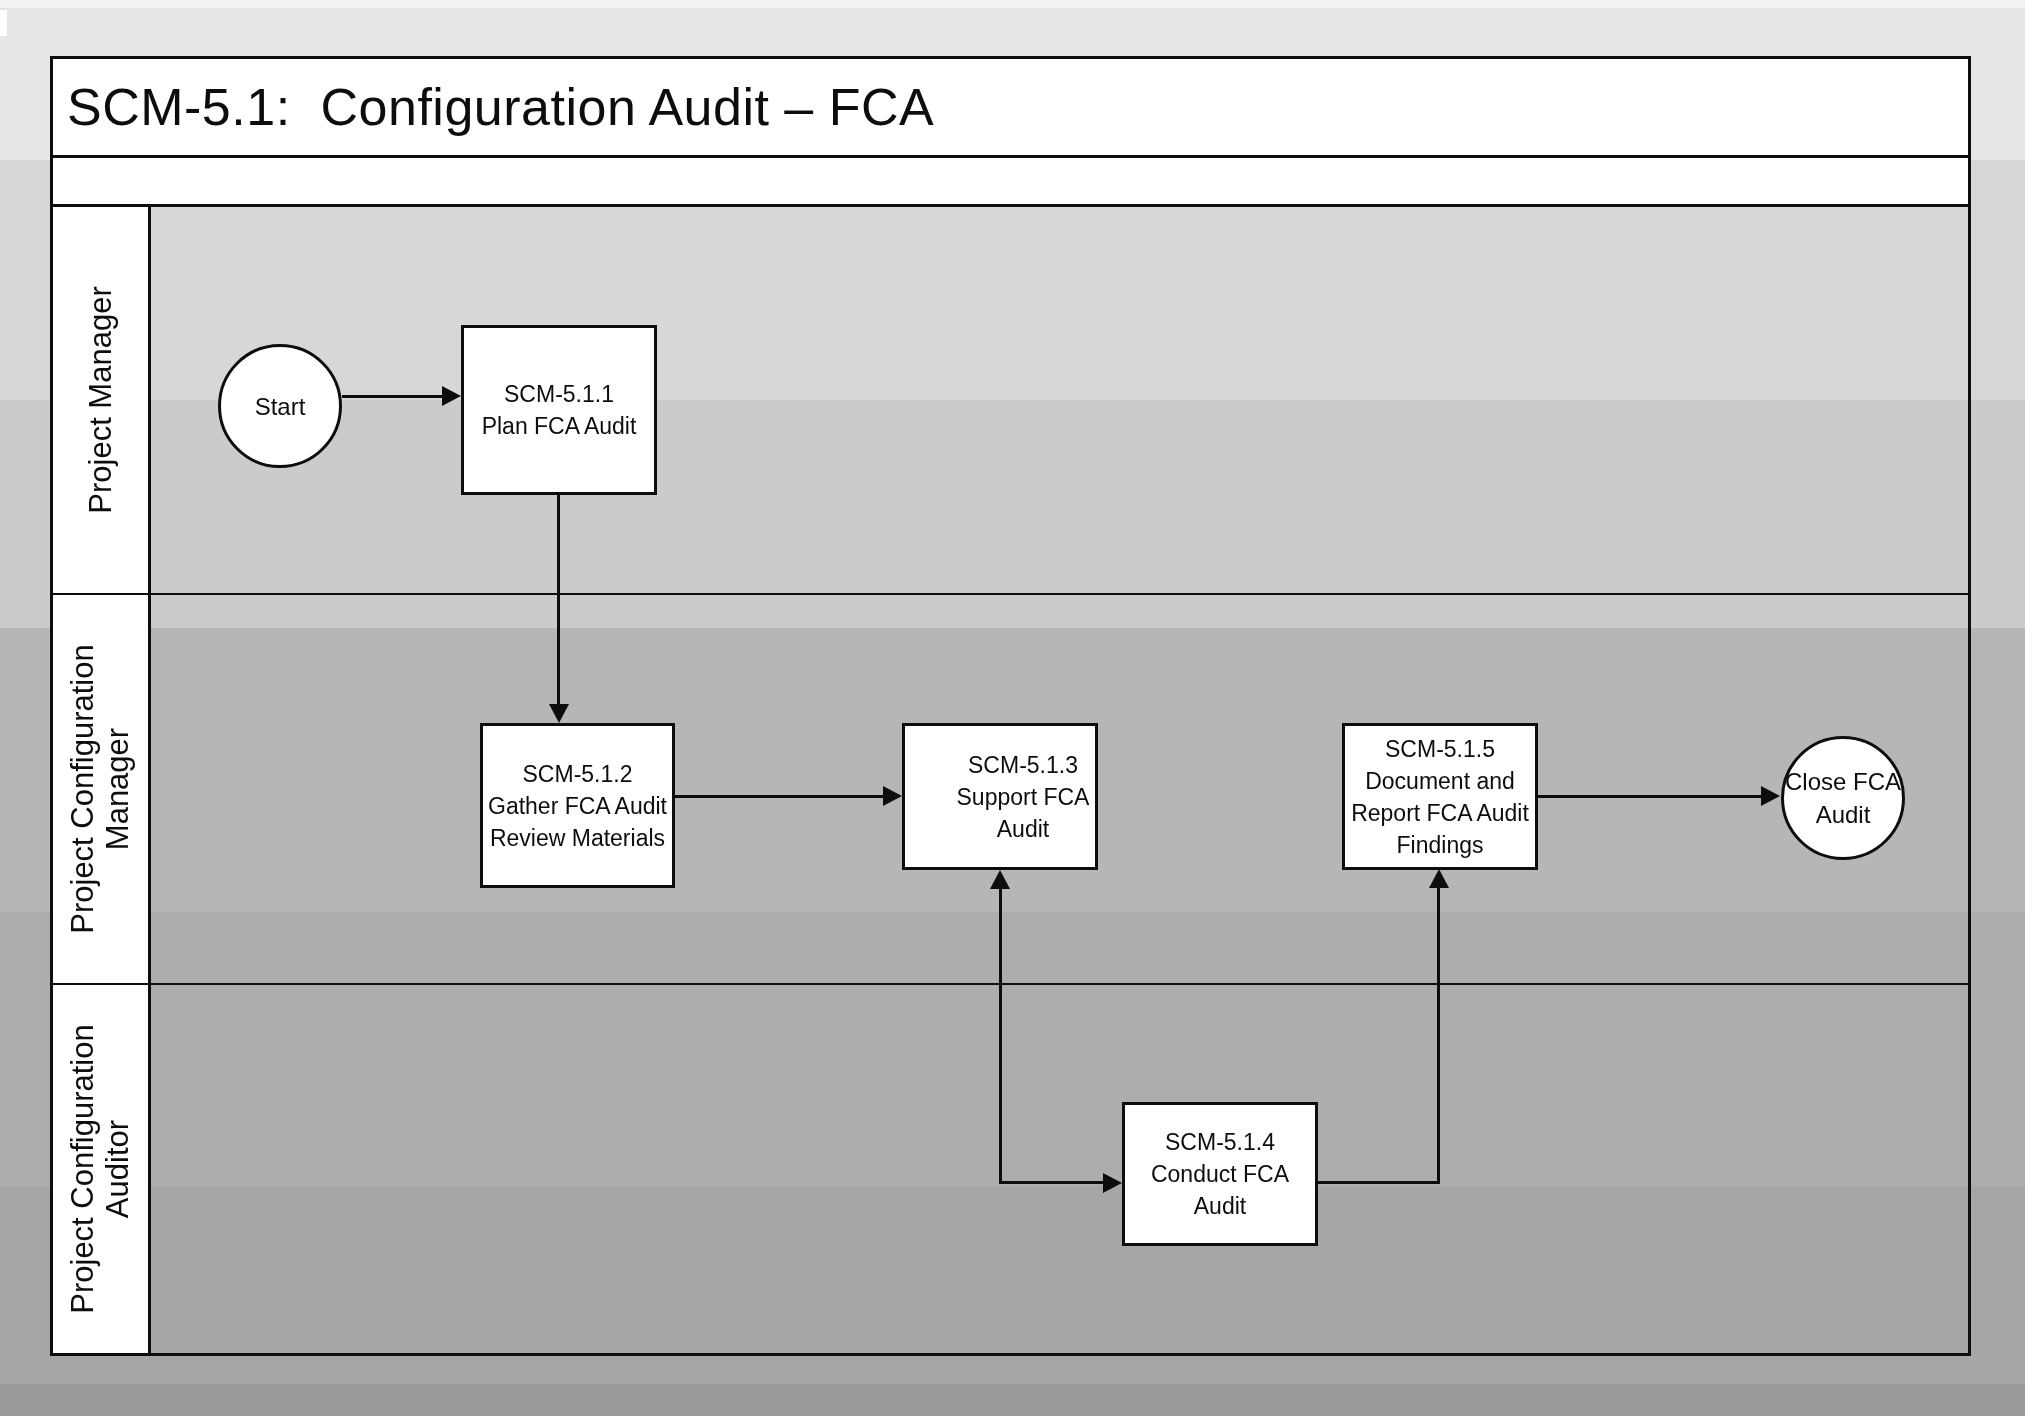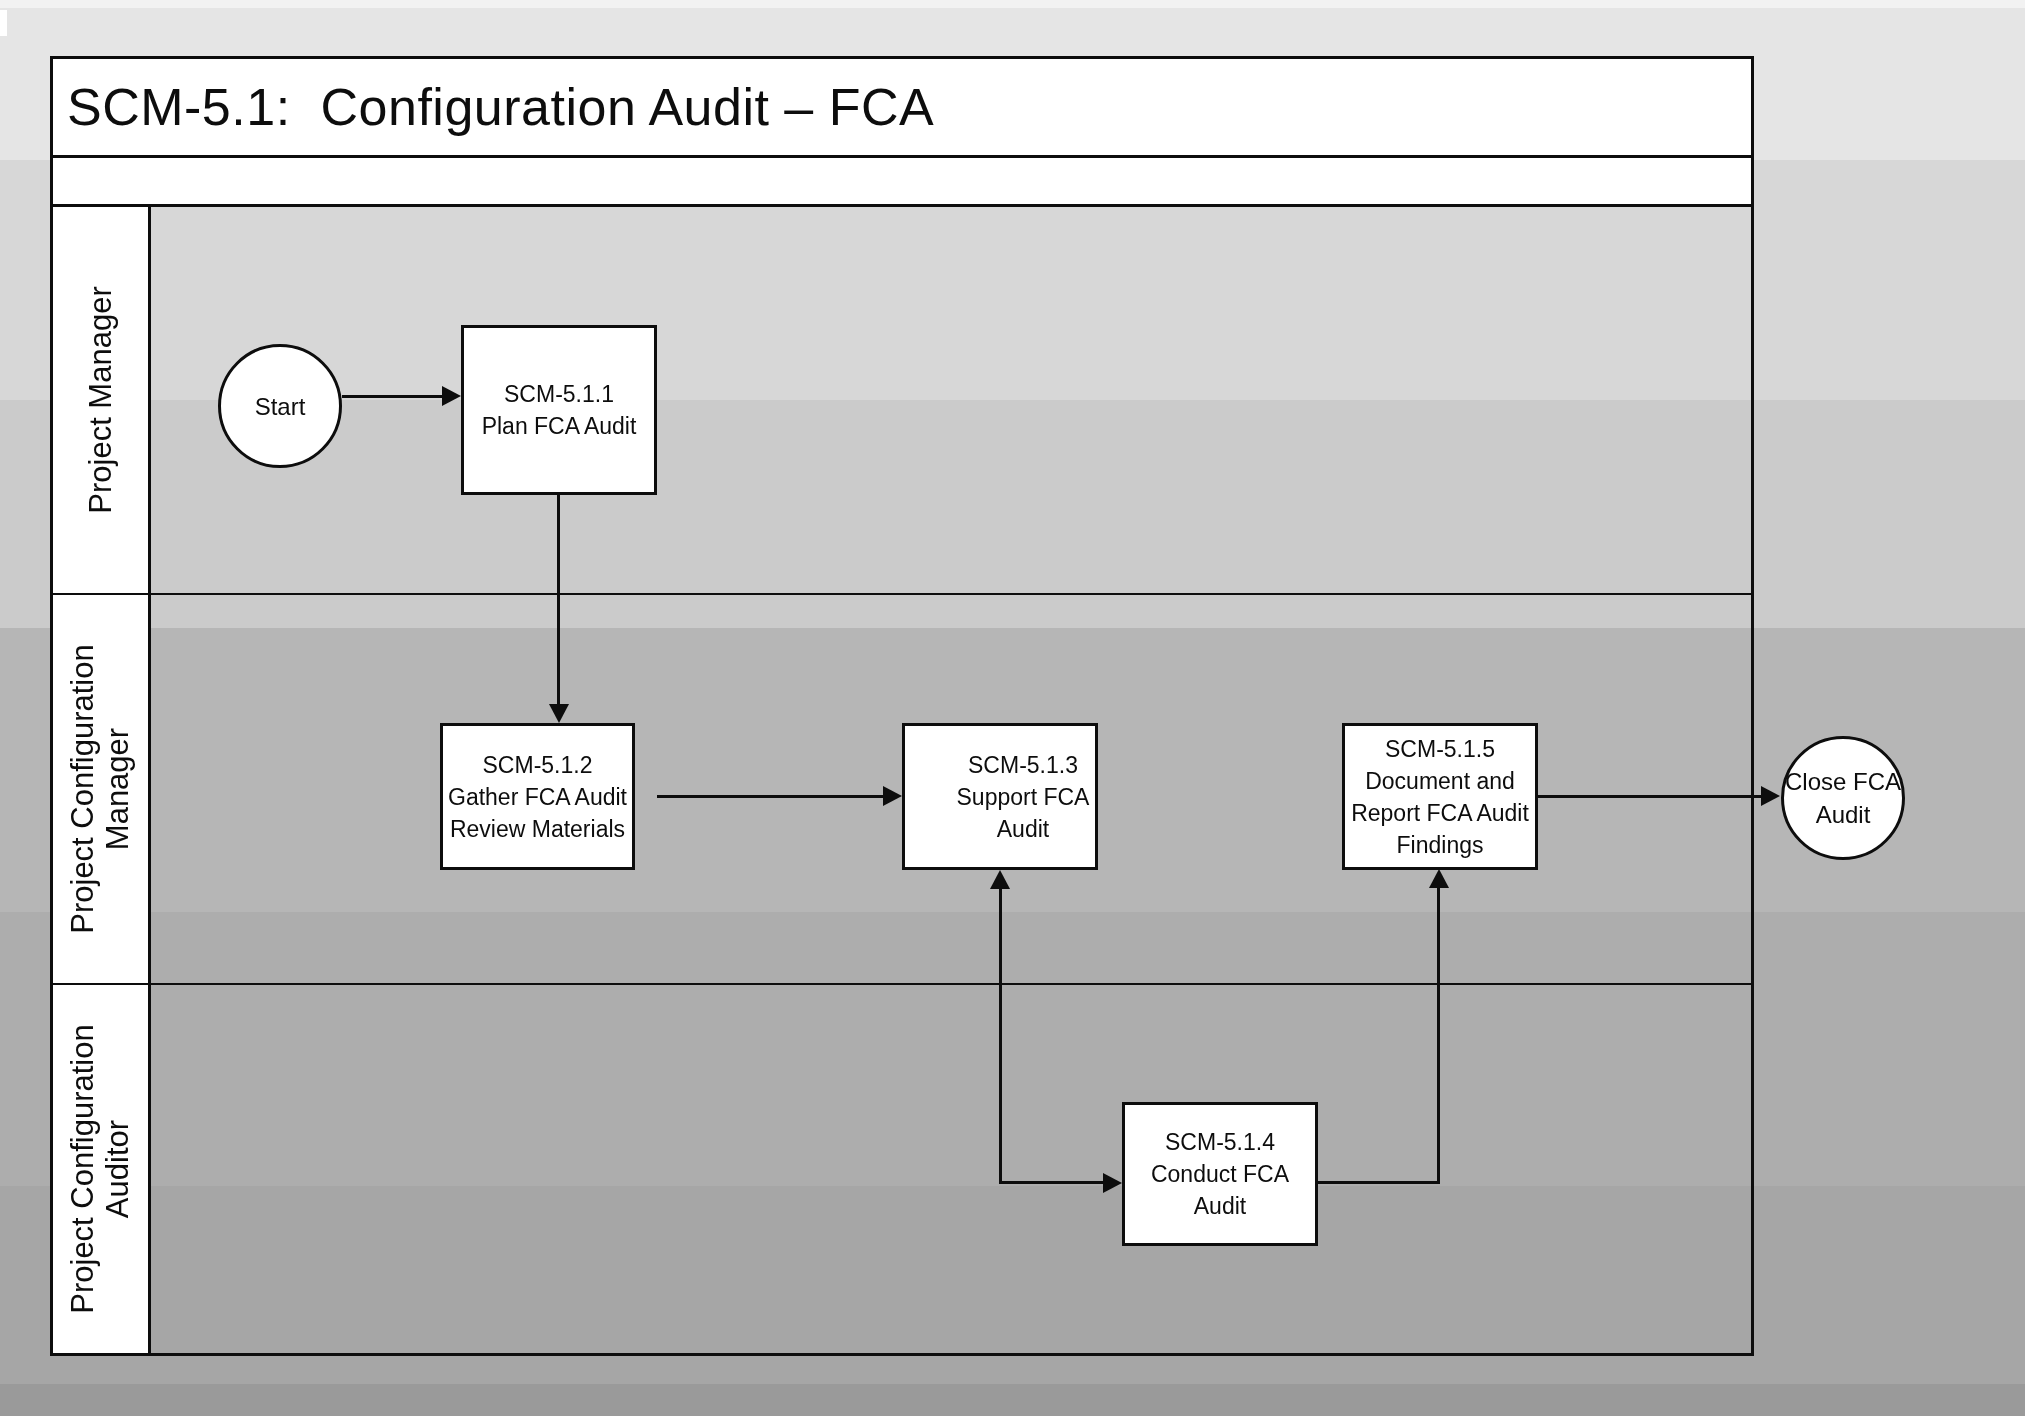--- a/index.html
+++ b/index.html
@@ -20,21 +20,21 @@
       #b6b6b6 628px, #b6b6b6 912px,
       #adadad 912px, #adadad 1186px,
       #a6a6a6 1186px, #a6a6a6 1384px,
       #9a9a9a 1384px, #9a9a9a 1416px);
   }
   .corner-notch { position:absolute; left:0; top:10px; width:7px; height:26px; background:#ffffff; }
 
   
   .frame {
     position:absolute; left:50px; top:56px;
-    width:1704px; height:1300px;
+    width:1921px; height:1300px;
     border:3px solid #0d0d0d;
     box-sizing:border-box;
     display:flex; flex-direction:column;justify-content:center;
   }
   .title-row {
     flex:none; height:96px; background:#ffffff;
     border-bottom:3px solid #0d0d0d;
     display:flex; align-items:center; padding-left:14px;
   }
   .title-text { font-size:52px; white-space:pre; letter-spacing:0.5px; }
@@ -64,21 +64,21 @@
     background:#ffffff; border:3px solid #0d0d0d;
     display:flex; flex-direction:column;
     align-items:center; justify-content:center;
     text-align:center; font-size:23px; line-height:32px;
   }
   .node.rect {}
   .node.circle { border-radius:50%; border-width:3px; font-size:24px; line-height:33px; }
 
   #node-start    { left:218px;  top:344px; width:124px; height:124px; }
   #node-plan     { left:461px;  top:325px; width:196px; height:170px; }
-  #node-gather   { left:440px;  top:723px; width:195px; height:147px; }
+  #node-gather   { left:480px;  top:723px; width:195px; height:165px; }
   #node-support  { left:902px;  top:723px; width:196px; height:147px;padding-left:46px; }
   #node-document { left:1342px; top:723px; width:196px; height:147px; }
   #node-conduct  { left:1122px; top:1102px; width:196px; height:144px; }
   #node-close    { left:1781px; top:736px; width:124px; height:124px; }
 
   
   .edge { position:absolute; background:#0d0d0d; }
   .ah { position:absolute; width:0; height:0; }
   .ah.right { border-top:10px solid transparent; border-bottom:10px solid transparent; border-left:19px solid #0d0d0d; }
   .ah.down  { border-left:10px solid transparent; border-right:10px solid transparent; border-top:19px solid #0d0d0d; }

